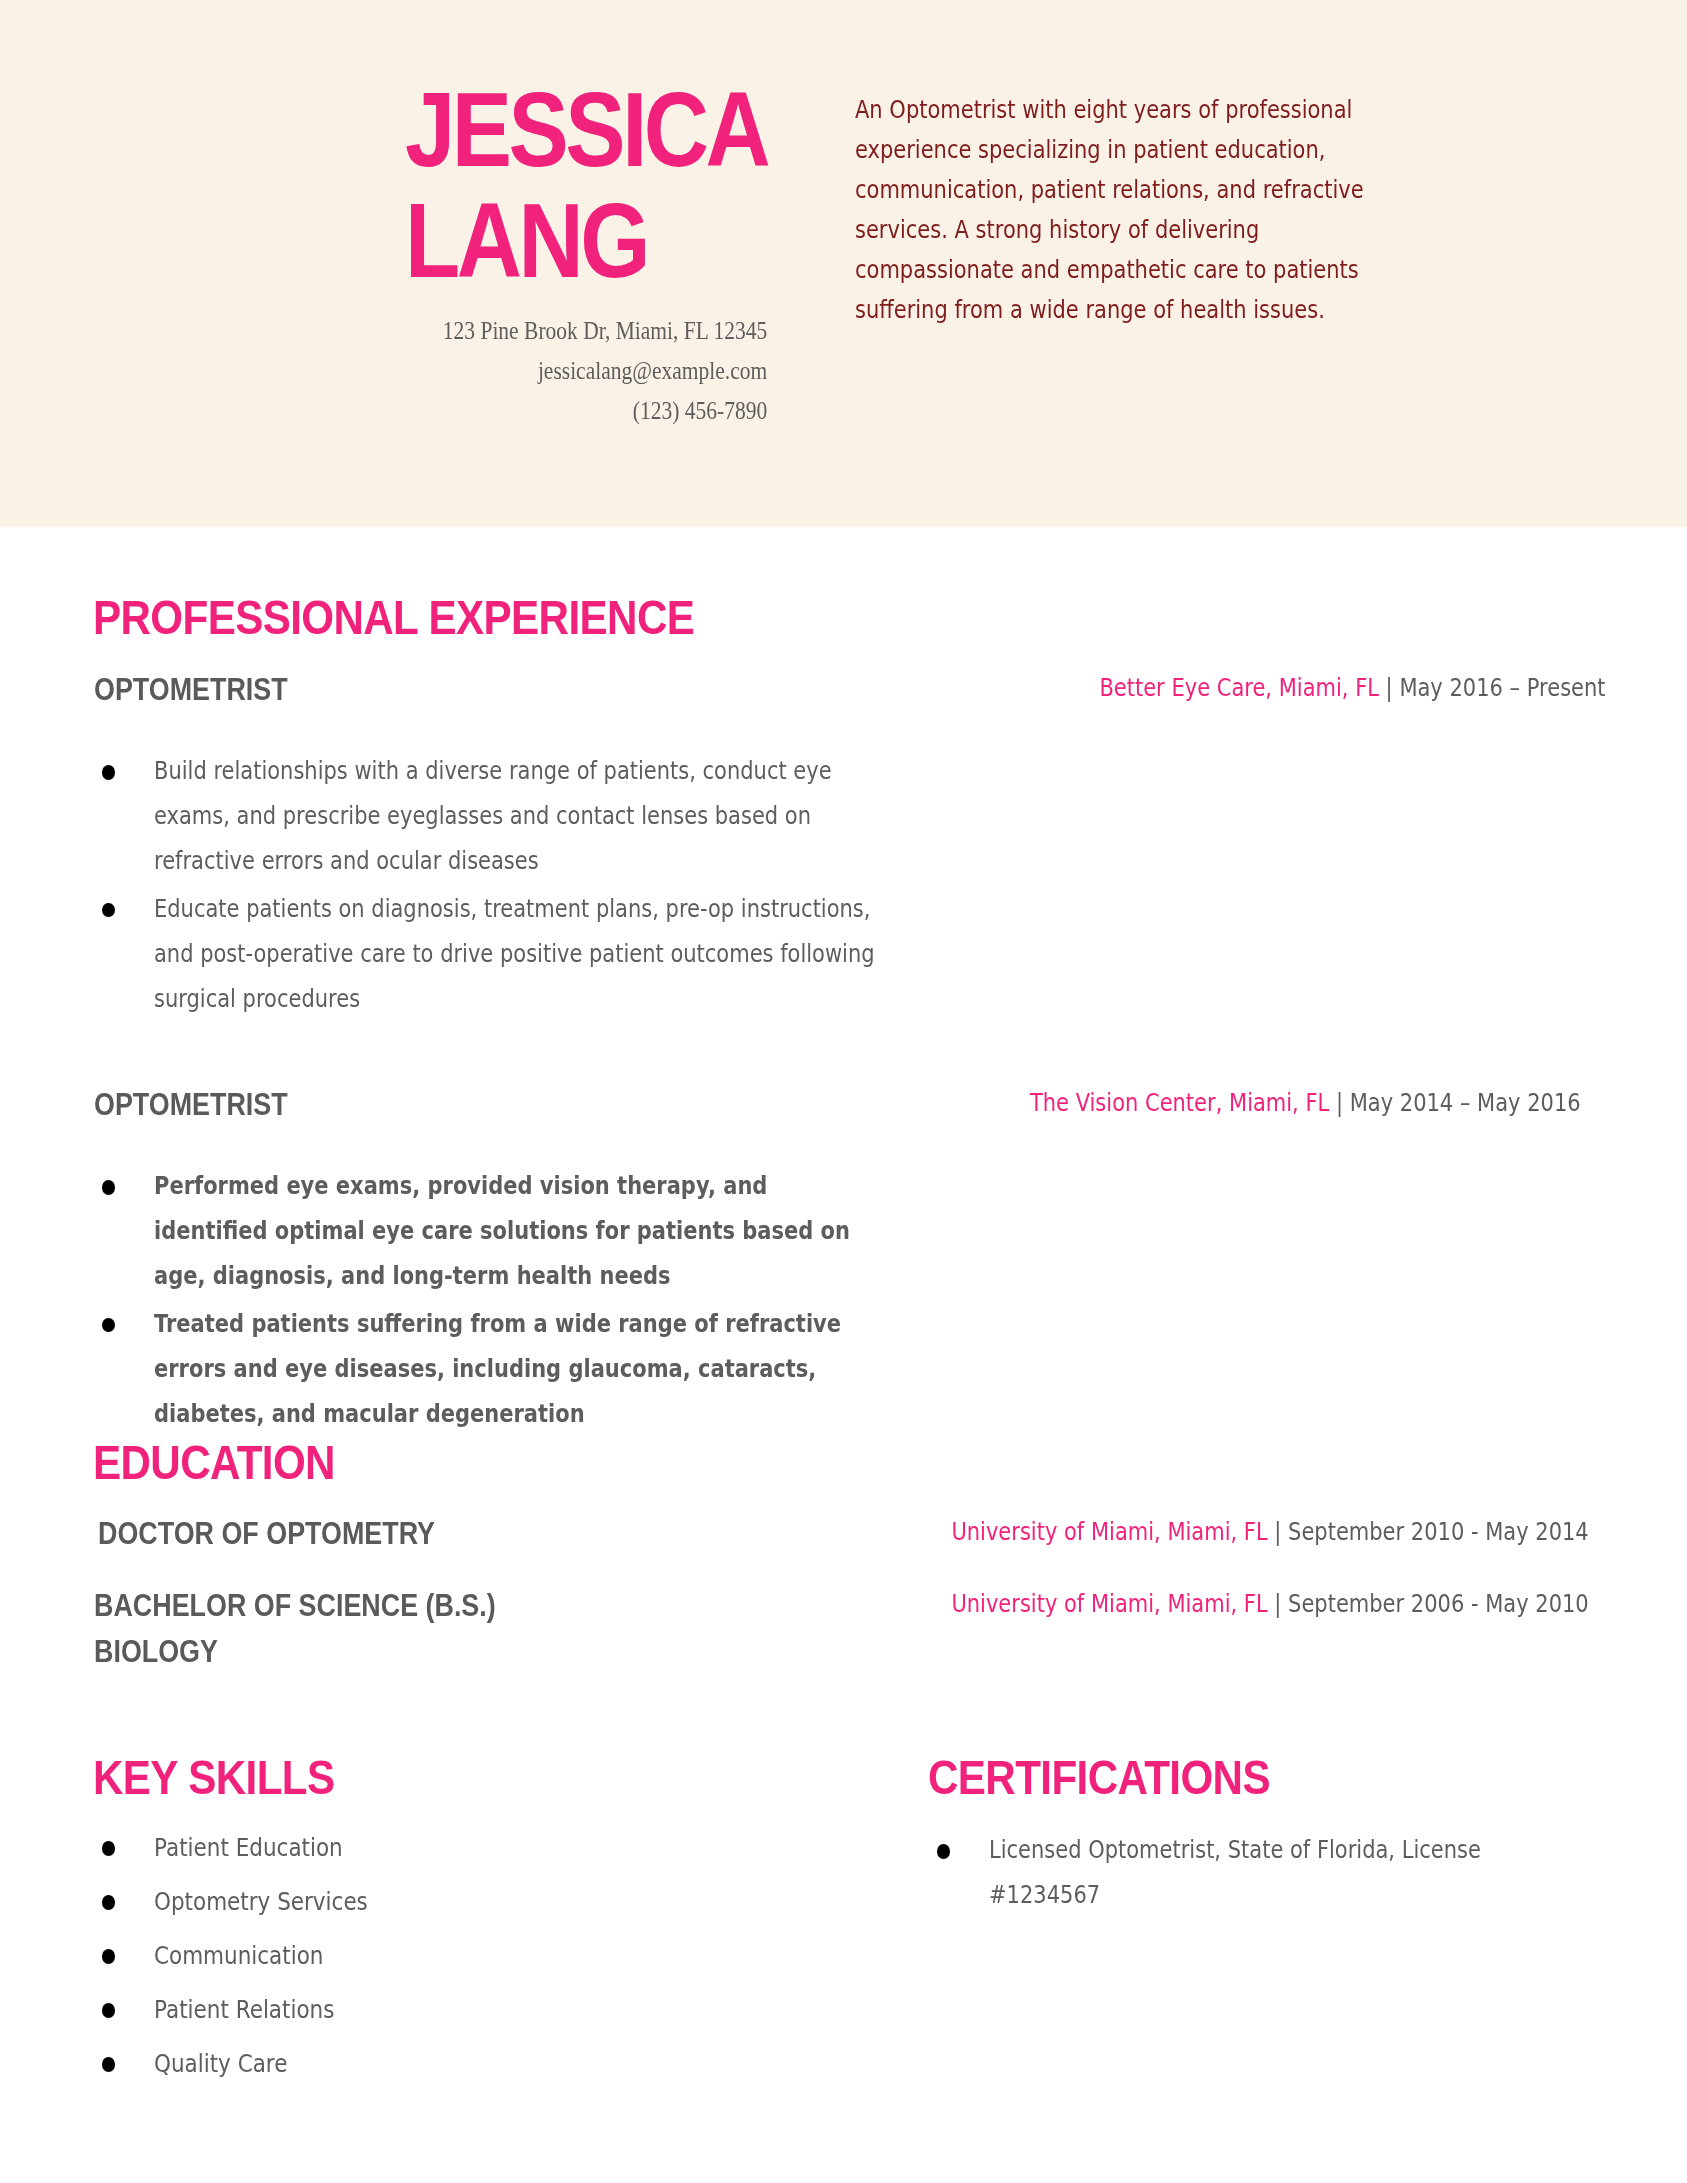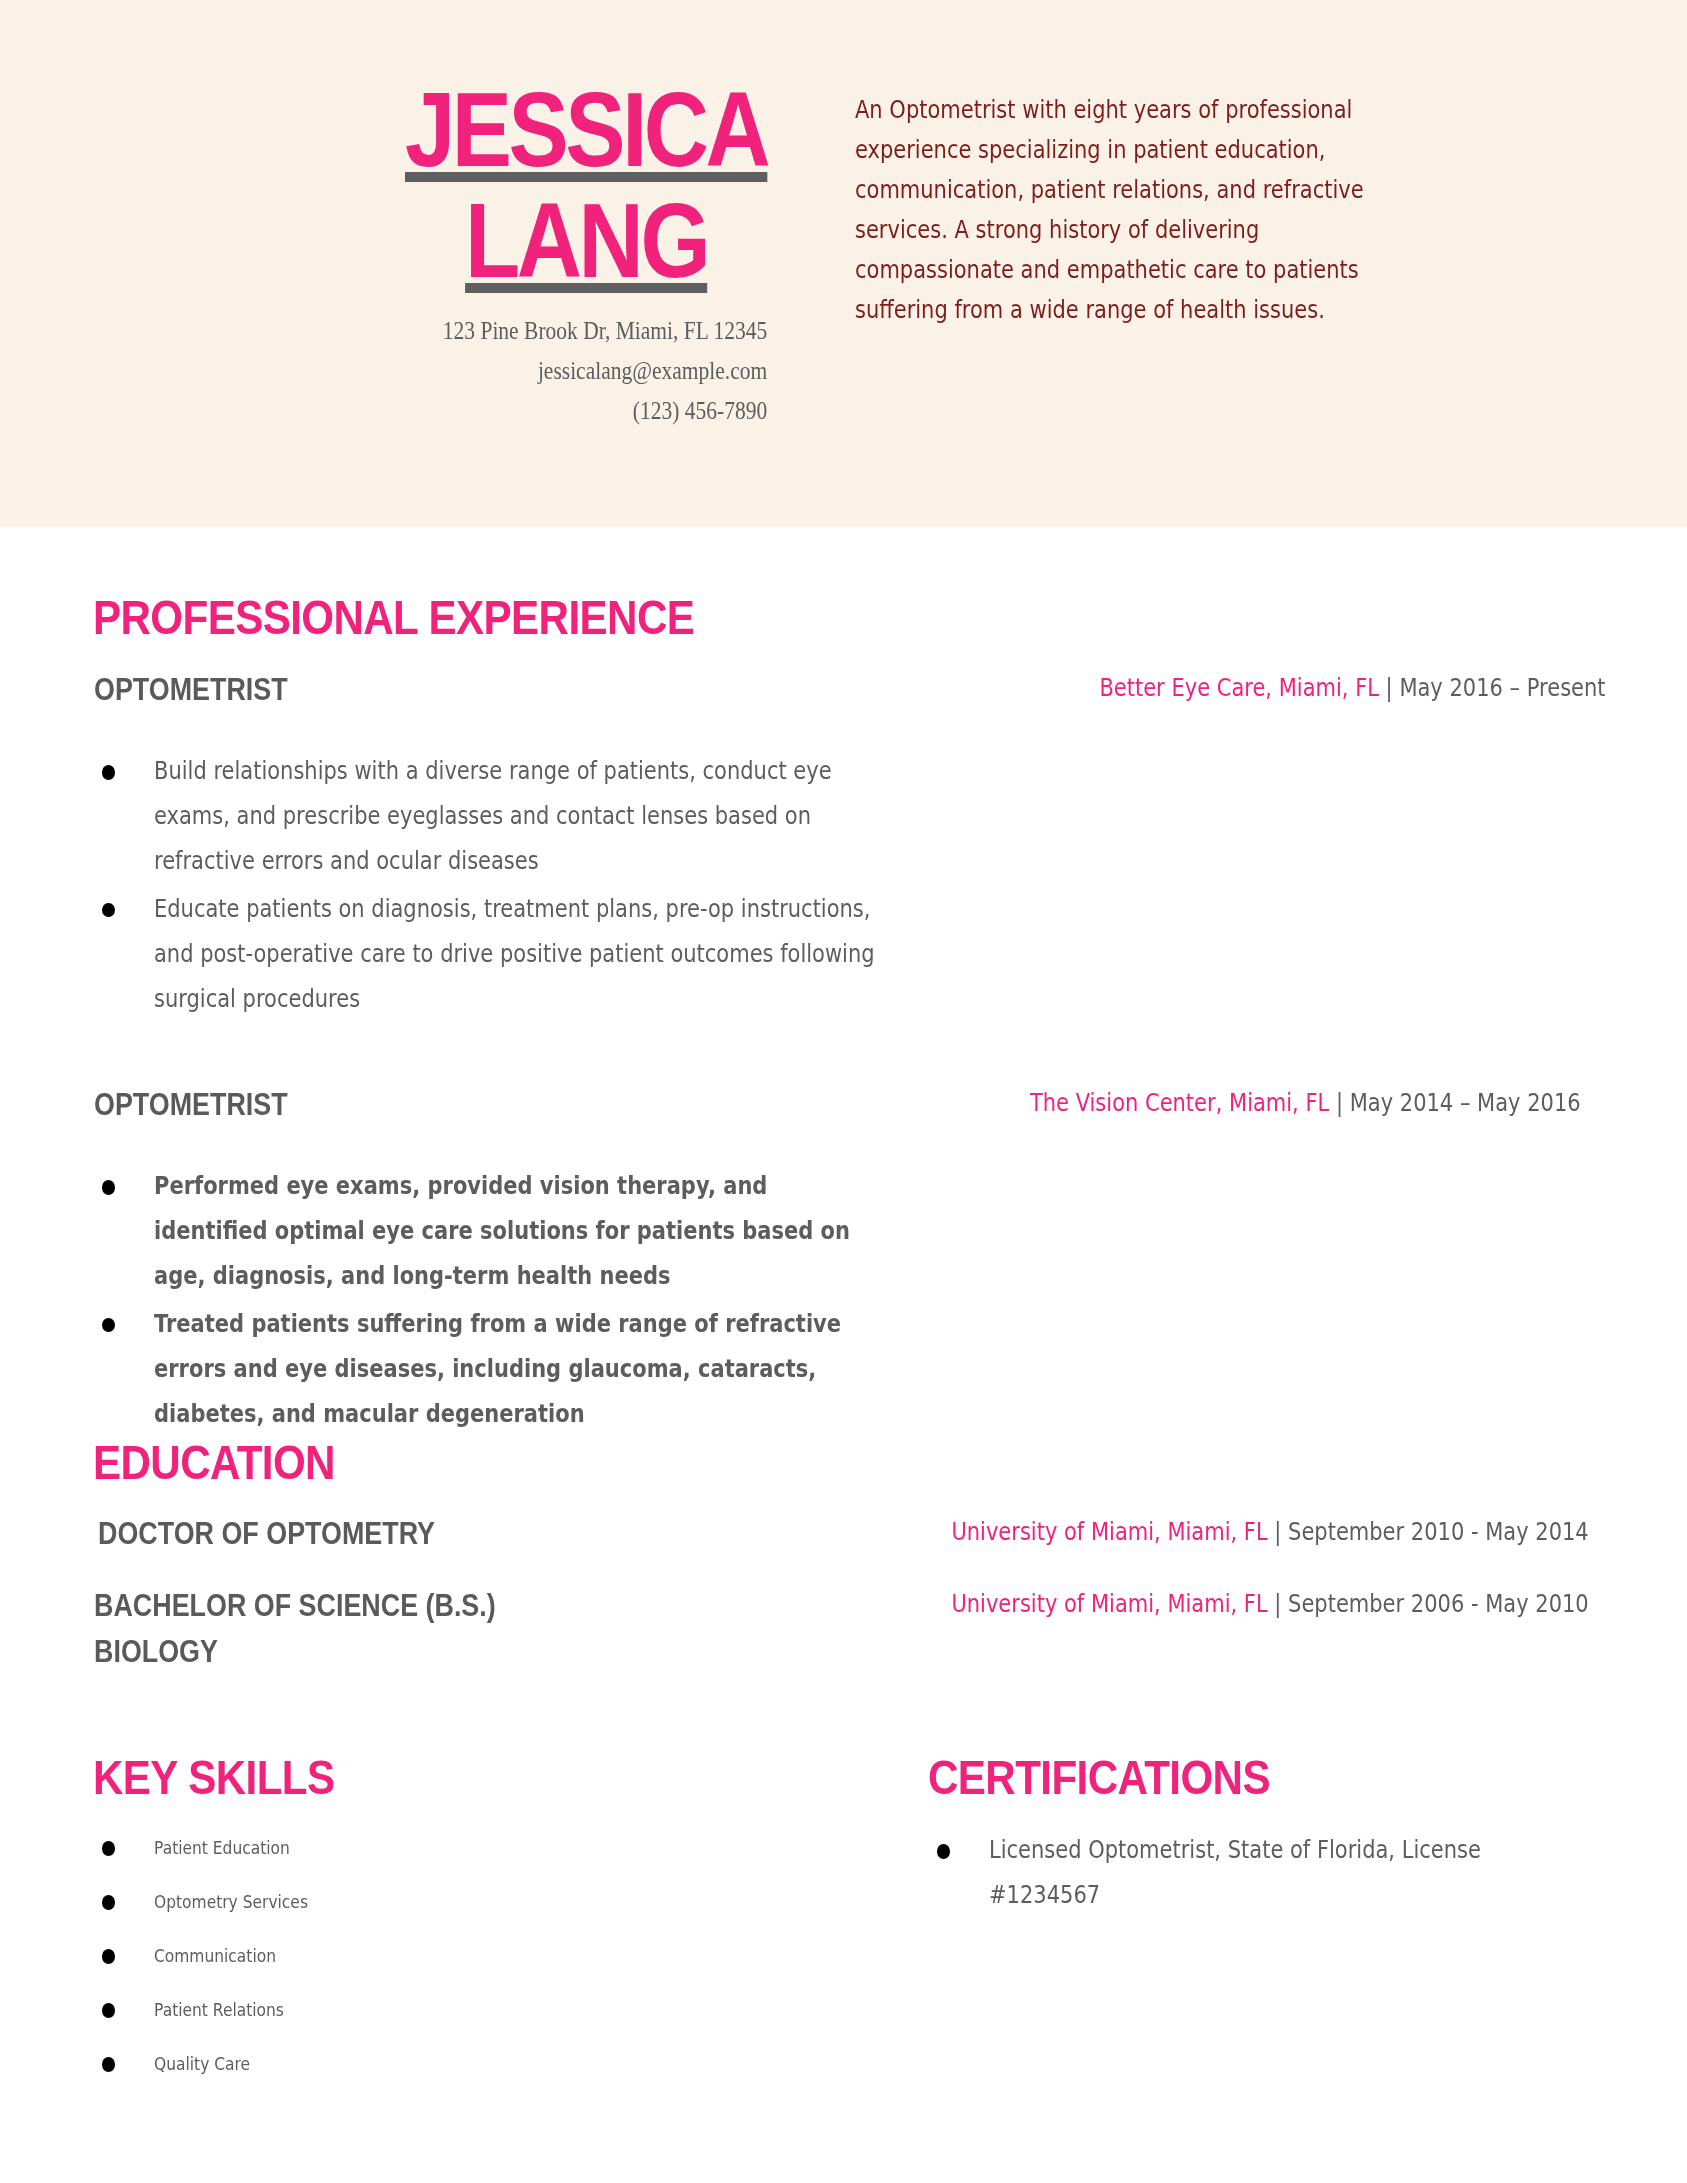--- a/index.html
+++ b/index.html
@@ -1,21 +1,21 @@
 <!DOCTYPE html>
 <html style="font-size:10.6px"><head>
 <meta charset="utf-8">
 <style>
   * { box-sizing: border-box; margin: 0; padding: 0; }
   html, body { width: 1687px; height: 2183px; background: #ffffff; }
   body { position: relative; font-family: "Liberation Sans Narrow", "Liberation Sans", sans-serif; color: #5f5f5f; overflow: hidden; }
 
   .header-band { position: absolute; left: 0; top: 0; width: 1687px; height: 527px; background: #FAF2E7; }
 
-  .name-block { position: absolute; right: 920px; top: 74px; text-align: center; text-decoration: underline; }
+  .name-block { position: absolute; right: 920px; top: 74px; text-align: left; }
   .name-line { display: block; font-family: "Liberation Sans", sans-serif; font-weight: bold; color: #F0227C; font-size: 105px; line-height: 111px; letter-spacing: -4px; transform: scaleX(0.86); transform-origin: right center; }
 
   .contact-block { position: absolute; right: 920px; top: 311px; text-align: right; font-family: Liberation Serif, serif; font-size: 25px; line-height: 40px; color: #5d5d5d; }
   .contact-line { display: block; transform: scaleX(0.86); transform-origin: right center; white-space: nowrap; }
 
   .summary { position: absolute; left: 855px; top: 90px; width: 662px; font-family: "DejaVu Sans", sans-serif; font-size: 25px; line-height: 40px; color: #7f1d1d; }
   .summary-line { display: block; white-space: nowrap; transform: scaleX(0.84); transform-origin: left center; }
 
   .section-title { position: absolute; font-family: "Liberation Sans", sans-serif; font-weight: bold; color: #F0227C; font-size: 49px; line-height: 53px; white-space: nowrap; transform: scaleX(0.86); transform-origin: left center; letter-spacing: -0.7px; }
 
@@ -24,21 +24,21 @@
   .meta-line { position: absolute; font-family: "DejaVu Sans", sans-serif; font-size: 25px; line-height: 33px; white-space: nowrap; transform: scaleX(0.84); transform-origin: right center; text-align: right; }
   .meta-company { color: #F0227C; }
   .meta-sep { color: #5d5d5d; }
   .meta-dates { color: #5d5d5d; }
 
   .bullets { position: absolute; list-style: none; }
   .bullet-item { position: relative; padding-left: 61px; font-family: "DejaVu Sans", sans-serif; font-size: 25px; line-height: 45px; color: #5d5d5d; margin-bottom: 2.6px; }
   .bullet-dot { position: absolute; left: 9.3px; top: 17px; width: 13.2px; height: 14.6px; border-radius: 50%; background: #000000; }
   .bullet-text { display: block; transform: scaleX(0.84); transform-origin: left center; width: 873px; }
 
-  .skill-item { position: relative; padding-left: 61px; font-family: "DejaVu Sans", sans-serif; font-size: 18px; line-height: 54px; color: #5d5d5d; white-space: nowrap; }
+  .skill-item { position: relative; padding-left: 61px; font-family: "DejaVu Sans", sans-serif; font-size: 25px; line-height: 54px; color: #5d5d5d; white-space: nowrap; }
   .skill-item .bullet-dot { top: 20px; }
   .skill-text { display: inline-block; transform: scaleX(0.86); transform-origin: left center; }
 </style>
 </head>
 <body>
 
 <div class="header-band"></div>
 
 <div class="name-block">
   <span class="name-line">JESSICA</span>

